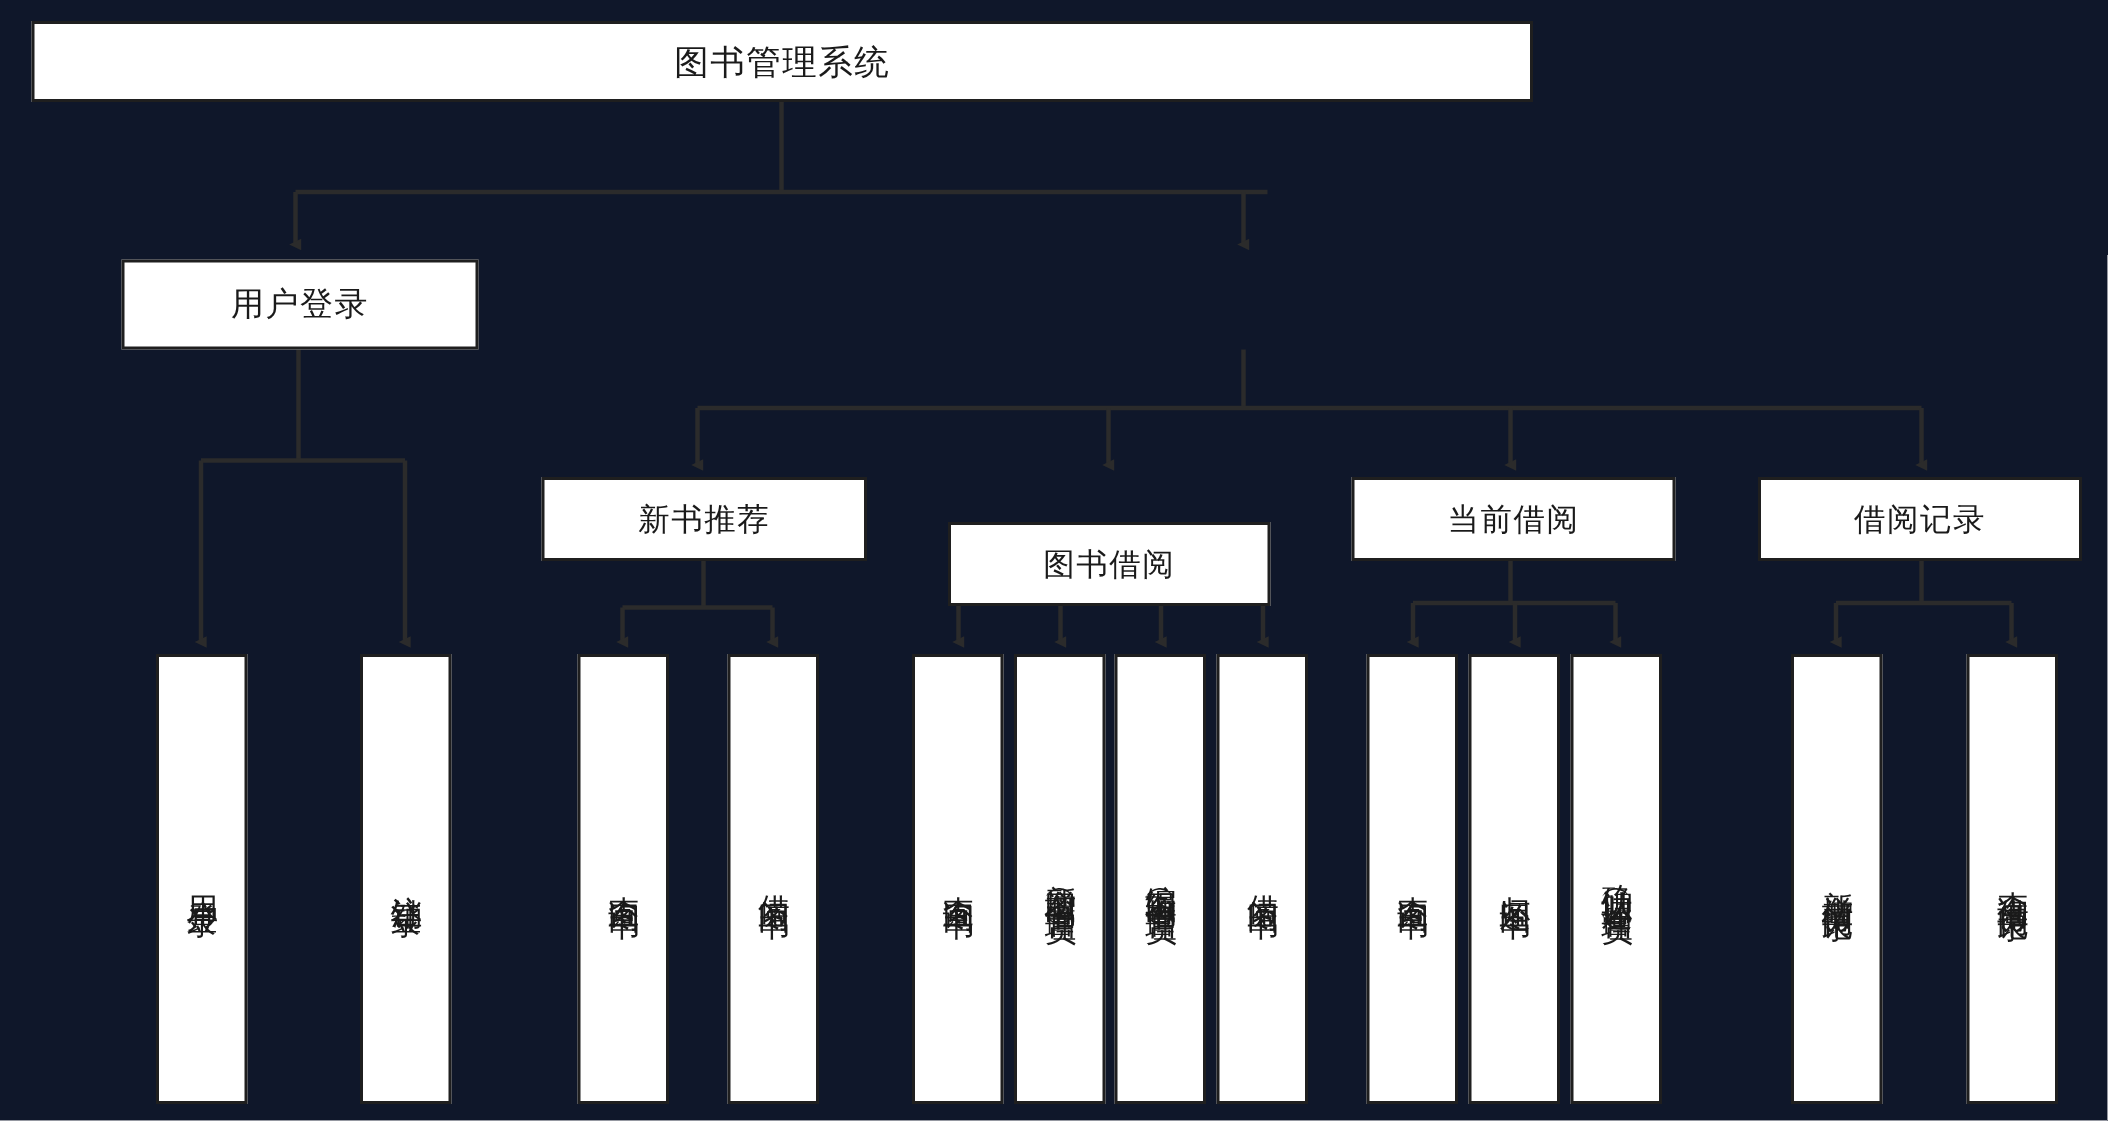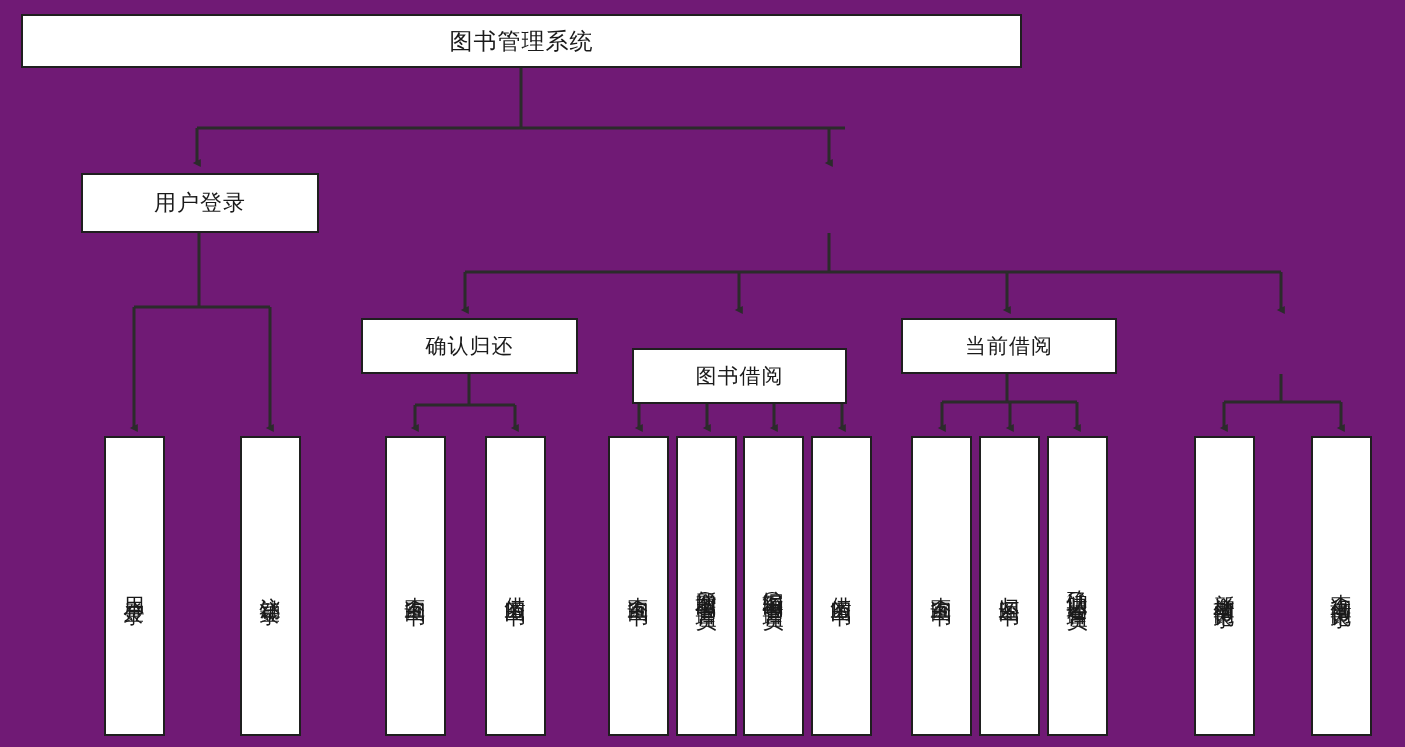--- a/index.html
+++ b/index.html
@@ -8,21 +8,21 @@
     padding: 0;
     background: #ffffff;
   }
   body {
     font-family: "Liberation Sans", "DejaVu Sans", sans-serif;
   }
   #diagram-canvas {
     position: relative;
     width: 1405px;
     height: 747px;
-    background: #701a75;
+    background: #0f172a;
     overflow: hidden;
   }
   #connector-layer {
     position: absolute;
     left: 0;
     top: 0;
     width: 1405px;
     height: 747px;
     pointer-events: none;
   }
@@ -129,27 +129,30 @@
 
   <div class="node root" style="left:21px; top:14px; width:1001px; height:54px;">
     <span class="hlabel">图书管理系统</span>
   </div>
 
   <div class="node level2" style="left:81px; top:173px; width:238px; height:60px;">
     <span class="hlabel">用户登录</span>
   </div>
 
   <div class="node level3" style="left:361px; top:318px; width:217px; height:56px;">
-    <span class="hlabel">确认归还</span>
+    <span class="hlabel">新书推荐</span>
   </div>
   <div class="node level3" style="left:632px; top:318px; width:215px; height:56px;margin-top:30px;">
     <span class="hlabel">图书借阅</span>
   </div>
   <div class="node level3" style="left:901px; top:318px; width:216px; height:56px;">
     <span class="hlabel">当前借阅</span>
+  </div>
+  <div class="node level3" style="left:1172px; top:318px; width:216px; height:56px;">
+    <span class="hlabel">借阅记录</span>
   </div>
 
   <div class="node leaf" style="left:104px; top:436px; width:61px; height:300px;">
     <span class="vlabel">用户登录</span>
   </div>
   <div class="node leaf" style="left:240px; top:436px; width:61px; height:300px;">
     <span class="vlabel">注销登录</span>
   </div>
 
   <div class="node leaf" style="left:385px; top:436px; width:61px; height:300px;">

